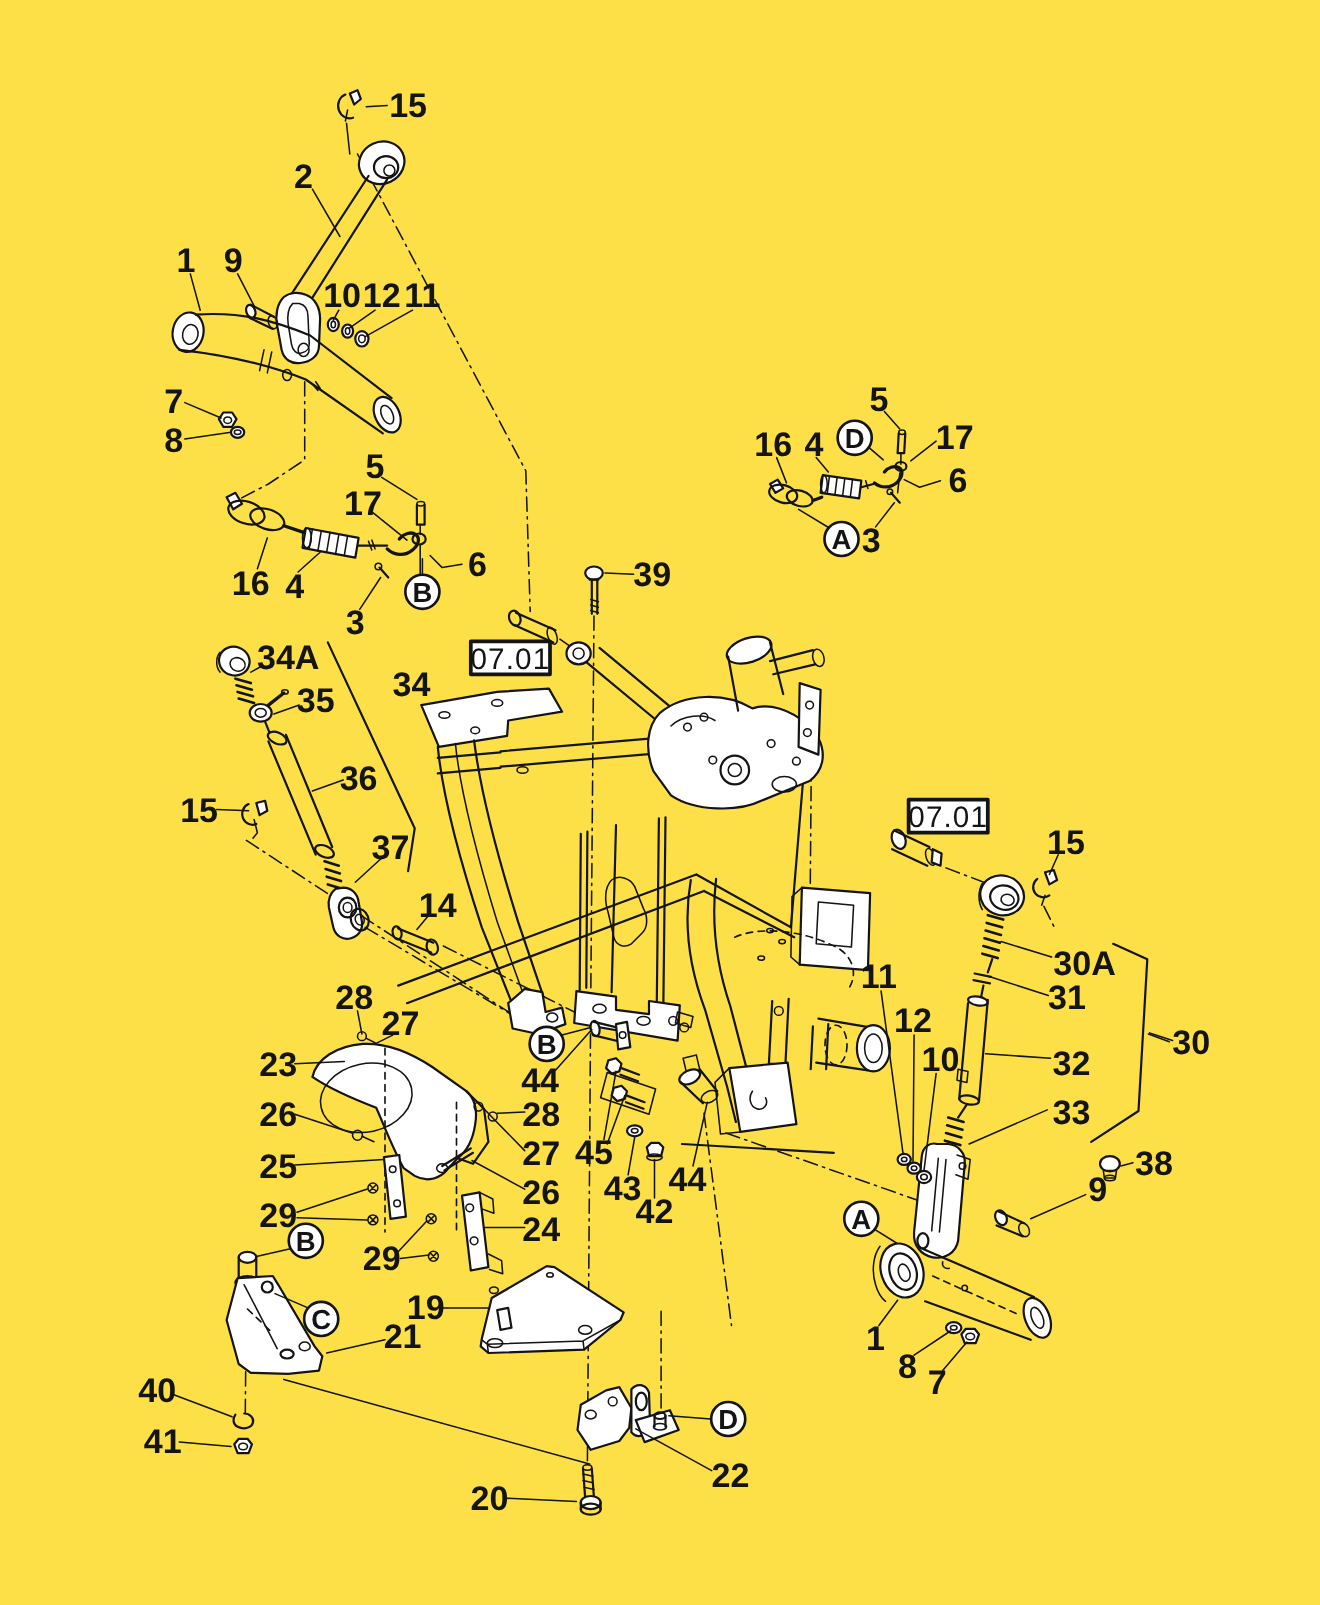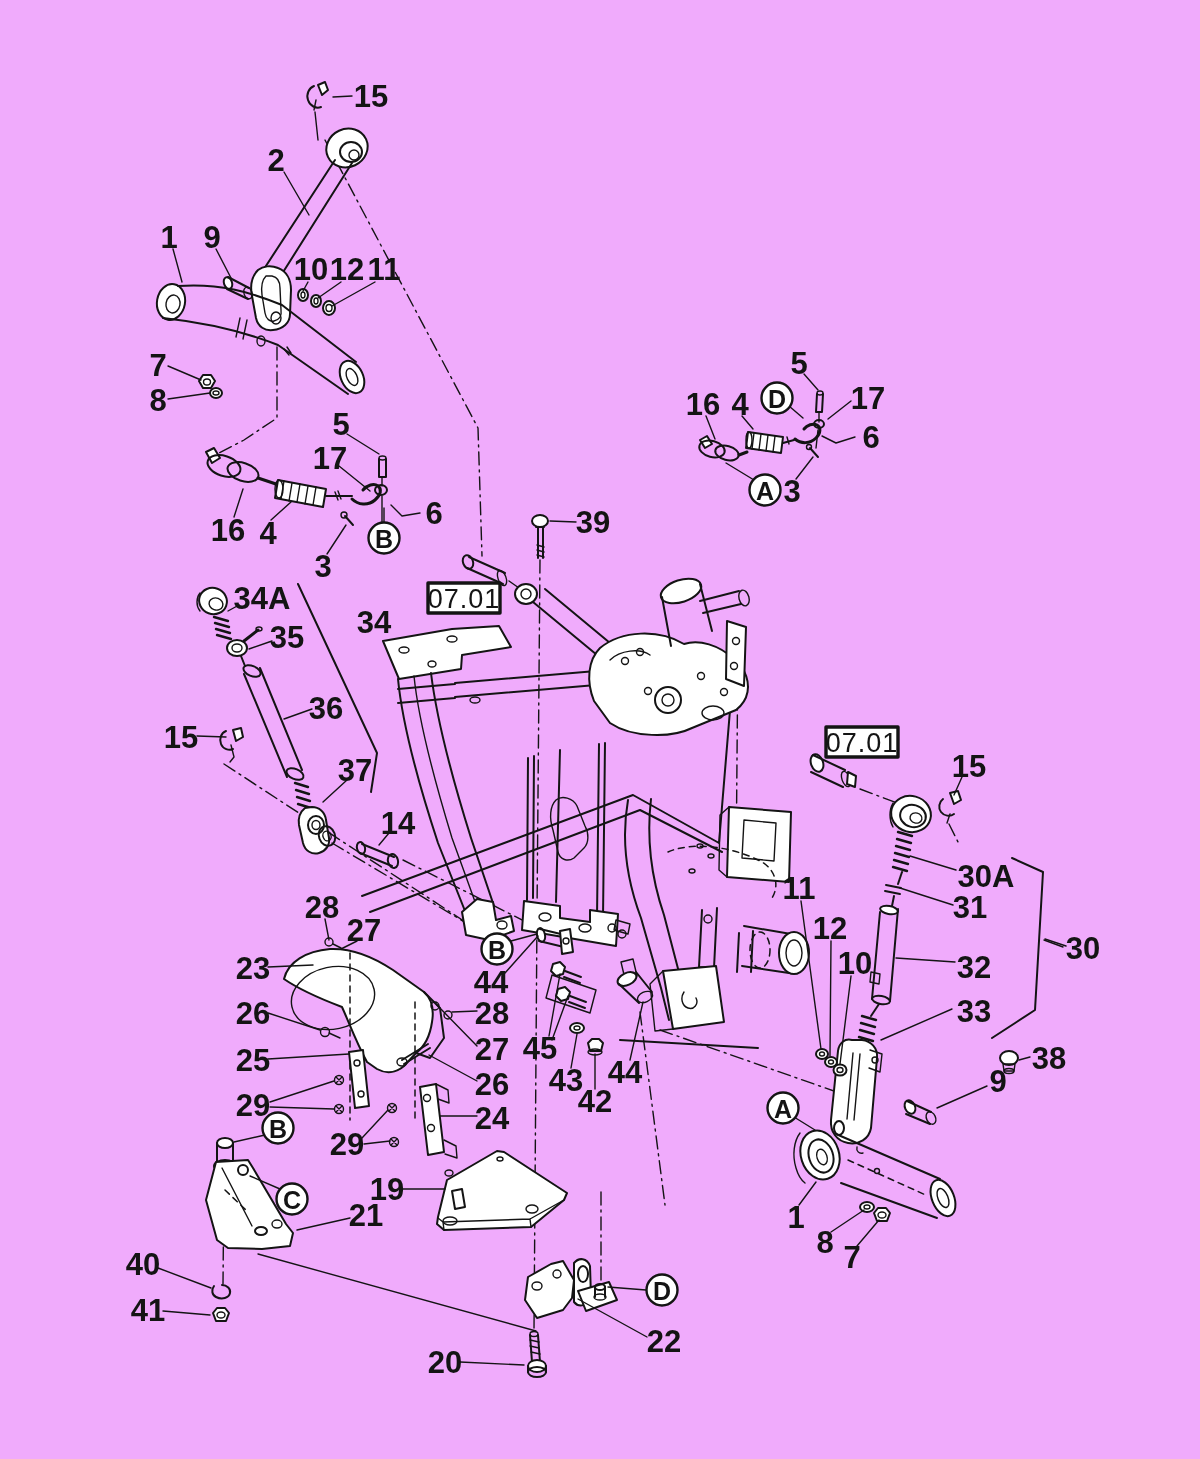--- a/index.html
+++ b/index.html
@@ -1,16 +1,16 @@
 <!DOCTYPE html>
 <html><head>
 <meta charset="utf-8">
 <style>
   html,body{margin:0;padding:0;background:#e8e8e8;}
-  .stage{position:relative;width:1200px;height:1459px;background:#f0abfc;margin:0 auto;overflow:hidden;}
+  .stage{position:relative;width:1200px;height:1459px;background:#fde047;margin:0 auto;overflow:hidden;}
   svg{display:block}
   .k{stroke:#141414;stroke-width:2;fill:none;stroke-linecap:round;stroke-linejoin:round}
   .w{fill:#ffffff}
   .t{stroke-width:1.4}
   .b3{stroke-width:3}
   .coil{stroke-width:2.4}
   .h{stroke-dasharray:6 5;stroke-width:1.5}
   .cl{stroke-dasharray:13 5 2 5;stroke-width:1.4}
   .callout{font:bold 31px "Liberation Sans",sans-serif;fill:#141414;text-anchor:middle;dominant-baseline:central;stroke:none}
   .circle-letter{font:bold 25px "Liberation Sans",sans-serif;fill:#141414;text-anchor:middle;dominant-baseline:central;stroke:none}

